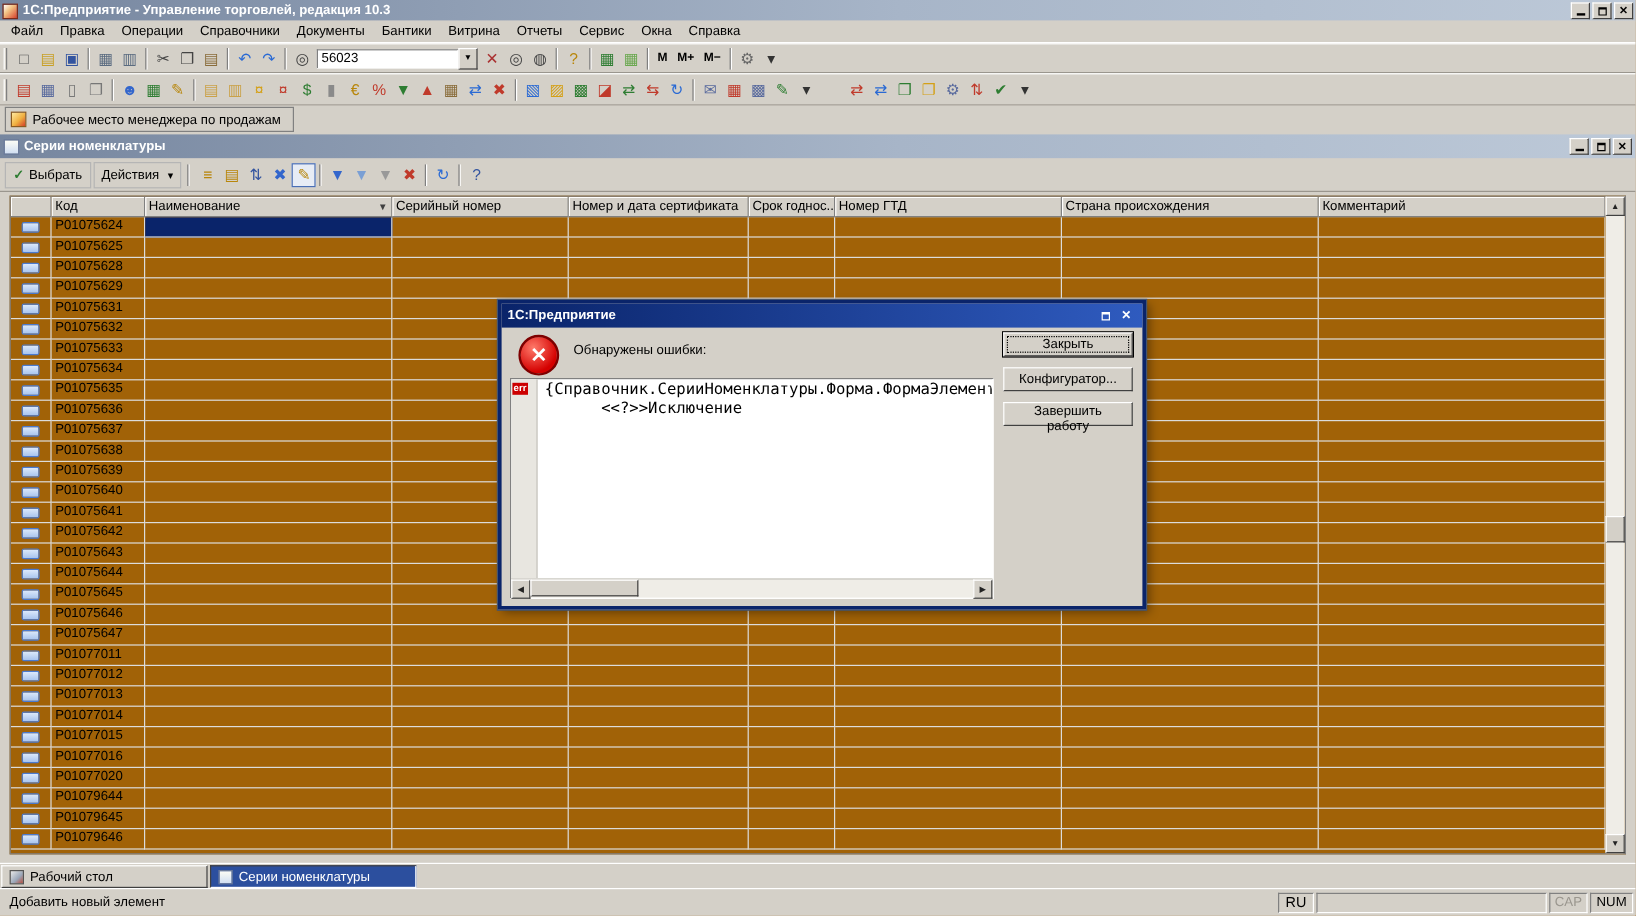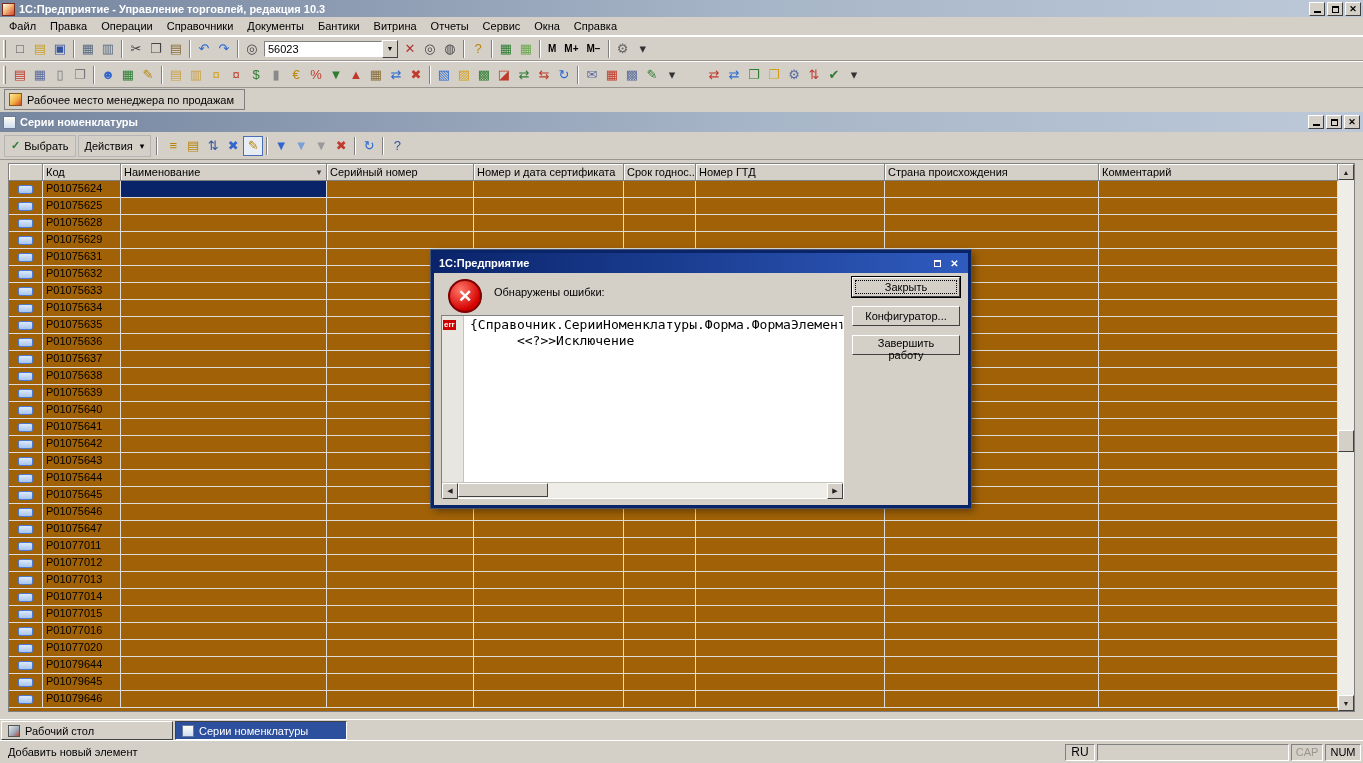--- a/index.html
+++ b/index.html
@@ -117,21 +117,21 @@
   .sb-panel { height:17px; border:1px solid; border-color:#808080 #fff #fff #808080;
     padding:1px 5px; display:flex; align-items:center; white-space:nowrap; overflow:hidden; }
   .sb-panel.hint { flex:1; border-color:transparent; }
   .sb-panel.lang { width:30px; justify-content:center; font-size:12px; }
   .sb-panel.wide { width:192px; }
   .sb-panel.cap { width:32px; justify-content:center; color:#9a968e; }
   .sb-panel.num { width:36px; justify-content:center; }
 
   
   .dialog { position:absolute; left:415px; top:250px; width:540px; height:258px;
-    background:#d4d0c8; border:3px solid #0a246a; box-shadow:0 0 0 1px #44546e, 3px 3px 8px rgba(0,0,0,.4);margin-left:16px; }
+    background:#d4d0c8; border:3px solid #0a246a; box-shadow:0 0 0 1px #44546e, 3px 3px 8px rgba(0,0,0,.4); }
   .dialog-title { height:20px; background:linear-gradient(to right,#0a246a,#2f5bbf);
     color:#fff; font-weight:bold; display:flex; align-items:center; padding:0 5px; }
   .dialog-title .t { flex:1; }
   .dlg-tbtn { width:17px; height:15px; display:inline-flex; align-items:center; justify-content:center;
     color:#fff; font-size:10px; }
   .restore-shape.white { border-color:#fff; }
   .dialog-body { position:relative; width:100%; height:232px; }
   .err-icon { position:absolute; left:14px; top:6px; width:34px; height:34px; border-radius:50%;
     background:radial-gradient(circle at 35% 30%, #ff7a6a, #d40000 70%); border:2px solid #7e0000;
     color:#fff; font-weight:bold; font-size:17px; display:flex; align-items:center; justify-content:center; }

